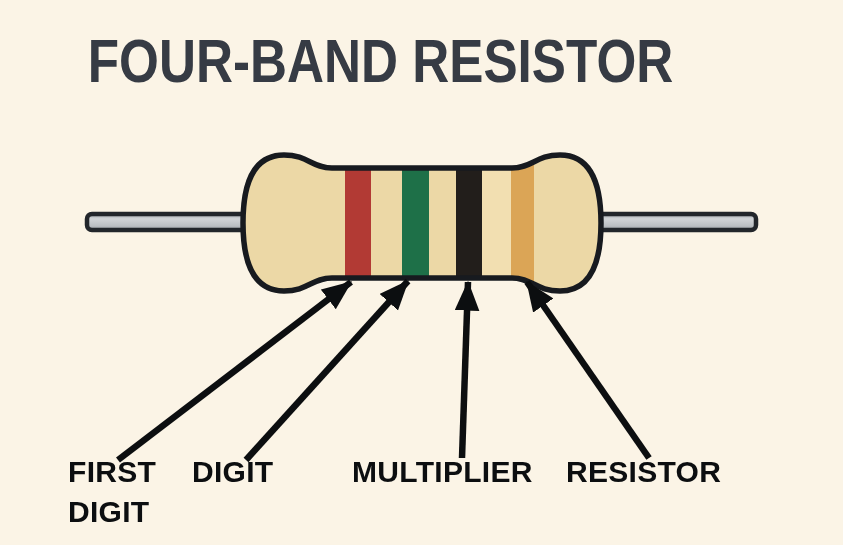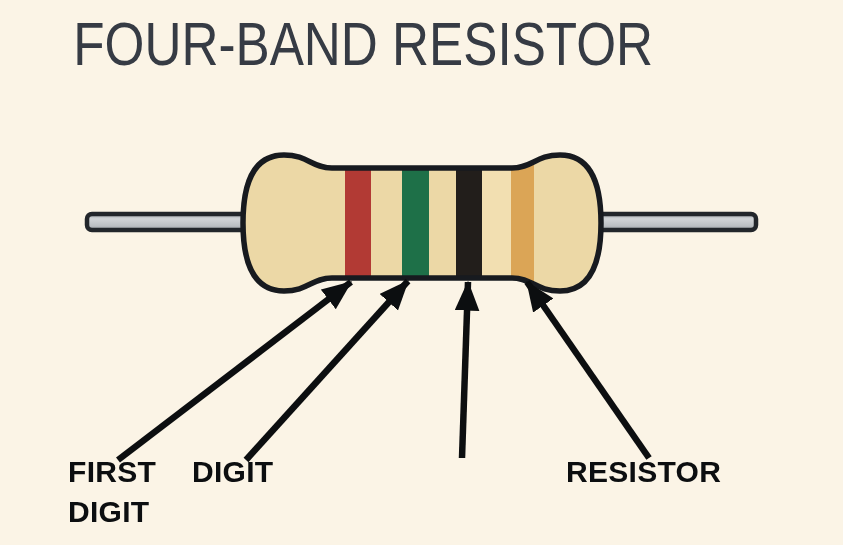--- a/index.html
+++ b/index.html
@@ -4,22 +4,22 @@
 <style>
   html, body { margin: 0; padding: 0; }
   body {
     width: 843px; height: 545px;
     background: #fbf4e6;
     font-family: "Liberation Sans", sans-serif;
     position: relative; overflow: hidden;
   }
   .stage { position: absolute; inset: 0; }
   .title {
-    position: absolute; top: 8px; left: 0; width: 725px; margin: 1px;
-    text-align: center; font-weight: 400; font-size: 61px;
+    position: absolute; top: 8px; left: 0; width: 725px; margin: 18px;
+    text-align: center; font-weight: 700; font-size: 61px;
     color: #363b44; white-space: nowrap;
   }
   .title .condense { display: inline-block; transform: scaleX(0.84); transform-origin: 50% 50%; letter-spacing: 0px; }
   svg.art { position: absolute; left: 0; top: 0; }
   .band-label {
     position: absolute; font-weight: 700; font-size: 30px; line-height: 40px;
     color: #0c0e10; letter-spacing: 0.3px; white-space: nowrap;
   }
   .band-label.centered2 div:nth-child(2) { text-align: center; }
 </style>
@@ -82,16 +82,17 @@
 
   <div class="band-label" style="left:68px; top:452px">
     <div>FIRST</div>
     <div>DIGIT</div>
   </div>
 
   <div class="band-label centered2" style="left:192px; top:452px">
     <div>DIGIT</div>
   </div>
 
+  <div class="band-label" style="left:352px; top:452px">MULTIPLIER</div>
 
   <div class="band-label" style="left:566px; top:452px">RESISTOR</div>
 
 </div>
 
 </body></html>

